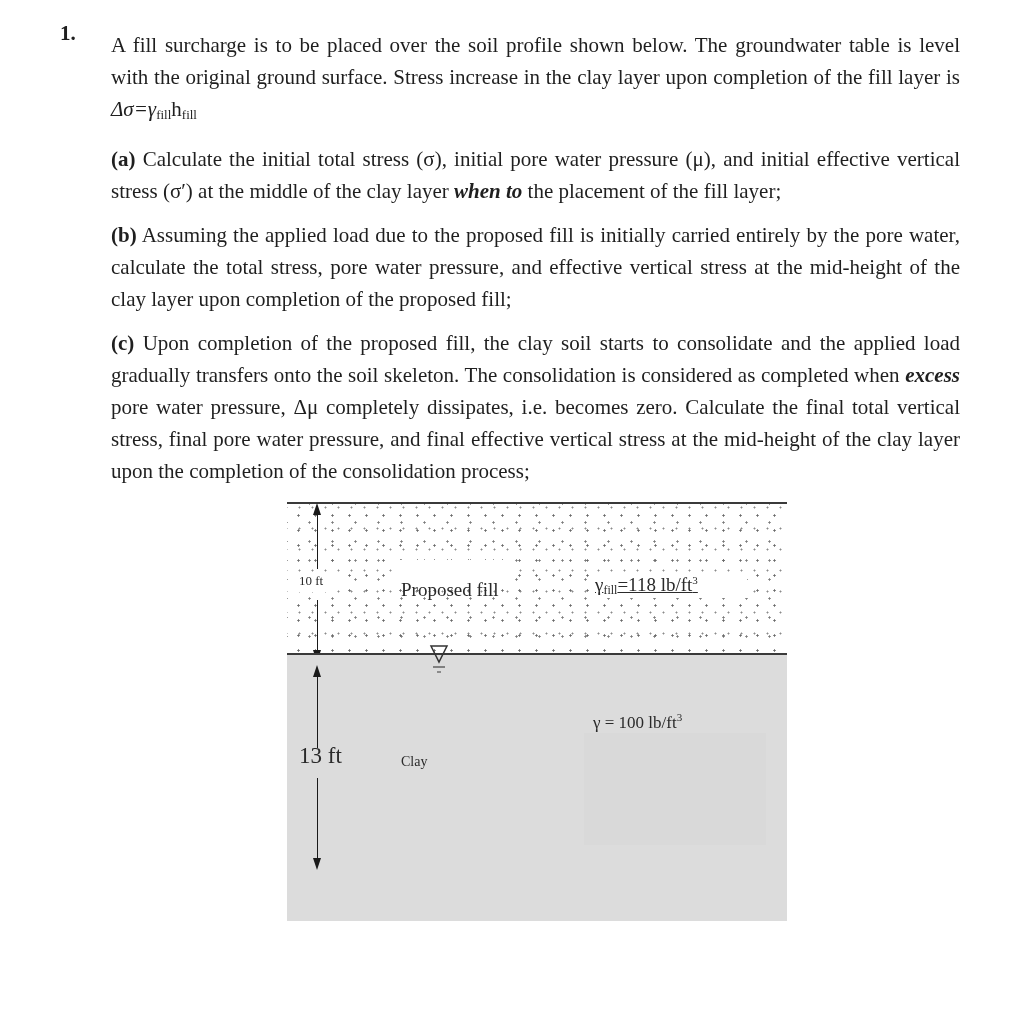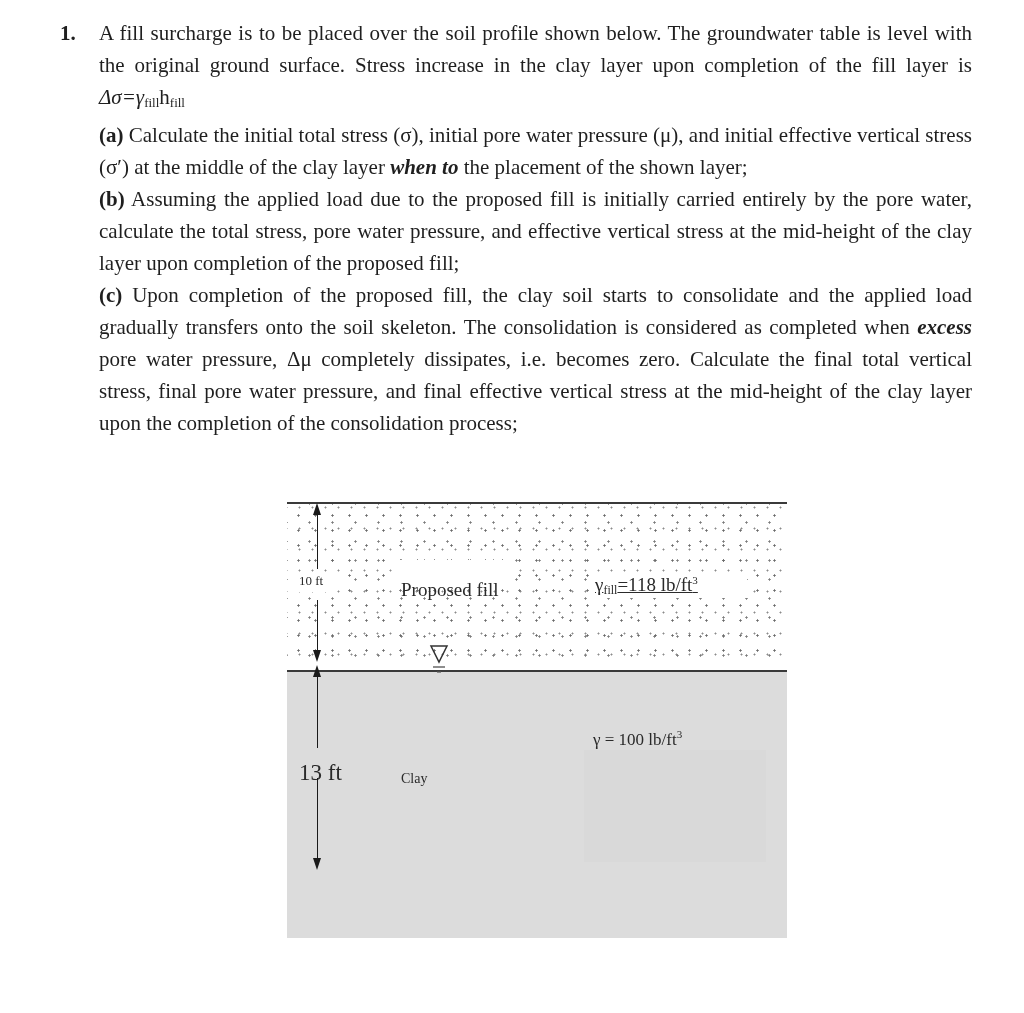--- a/index.html
+++ b/index.html
@@ -10,21 +10,21 @@
   }
   .problem {
     position: absolute; left: 60px; top: 17px; width: 912px;
   }
   .prob-num {
     position: absolute; left: 0; top: 0; font-weight: bold; font-size: 21px; line-height: 32px;
   }
   .prob-body {
     margin-left: 39px; font-size: 21px; line-height: 32px; text-align: justify;
   }
-  .prob-body p { margin: 0; text-align: justify; }
+  .prob-body p { margin: 12px; text-align: justify; }
   b.part { font-weight: bold; }
   sub.small { font-size: 13px; vertical-align: -3px; }
   .formula-italic { font-style: italic; }
 
   
   .diagram {
     position: absolute; left: 287px; top: 502px; width: 500px; height: 432px;
   }
   .fill-layer {
     position: absolute; left: 0; top: 0; width: 500px; height: 161px;
@@ -35,21 +35,21 @@
       radial-gradient(circle, #8a8a8a 0.8px, transparent 1.2px);
     background-size: 17px 15px, 23px 19px, 13px 21px;
     background-position: 3px 4px, 11px 9px, 6px 14px;
     border-top: 2px solid #3a3a3a;
     box-sizing: border-box;
   }
   .fill-label-bg {
     position: absolute; background: #ffffff;
   }
   .clay-layer {
-    position: absolute; left: 0; top: 168px; width: 500px; height: 268px;
+    position: absolute; left: 0; top: 151px; width: 500px; height: 268px;
     background: #dcdcdc; border-top: 2px solid #3a3a3a; box-sizing: border-box; text-decoration: underline;
   }
   .clay-inner {
     position: absolute; left: 297px; top: 78px; width: 182px; height: 112px;
     background: #d9d9d9;
   }
   .bedrock-layer {
     position: absolute; left: 0; top: 369px; width: 500px; height: 63px;
     background: #bdbcc1; border-top: 2px solid #3a3a3a; box-sizing: border-box;
   }
@@ -77,21 +77,21 @@
   <div class="prob-num">1.</div>
   <div class="prob-body">
     <p>
       <span>A fill surcharge is to be placed over the soil profile shown below. The groundwater table is level with the original ground surface. Stress increase in the clay layer upon completion of the fill layer is</span>
       <span><span class="formula-italic">Δσ=γ</span><sub class="small">fill</sub><span>h</span><sub class="small">fill</sub></span>
     </p>
     <p>
       <b class="part">(a)</b>
       <span>Calculate the initial total stress (σ), initial pore water pressure (μ), and initial effective vertical stress (σ′) at the middle of the clay layer</span>
       <b><i>when to</i></b>
-      <span>the placement of the shown layer;</span>
+      <span>the placement of the fill layer;</span>
     </p>
     <p>
       <b class="part">(b)</b>
       <span>Assuming the applied load due to the proposed fill is initially carried entirely by the pore water, calculate the total stress, pore water pressure, and effective vertical stress at the mid-height of the clay layer upon completion of the proposed fill;</span>
     </p>
     <p>
       <b class="part">(c)</b>
       <span>Upon completion of the proposed fill, the clay soil starts to consolidate and the applied load gradually transfers onto the soil skeleton. The consolidation is considered as completed when</span>
       <b><i>excess</i></b>
       <span>pore water pressure, Δμ completely dissipates, i.e. becomes zero. Calculate the final total vertical stress, final pore water pressure, and final effective vertical stress at the mid-height of the clay layer upon the completion of the consolidation process;</span>

